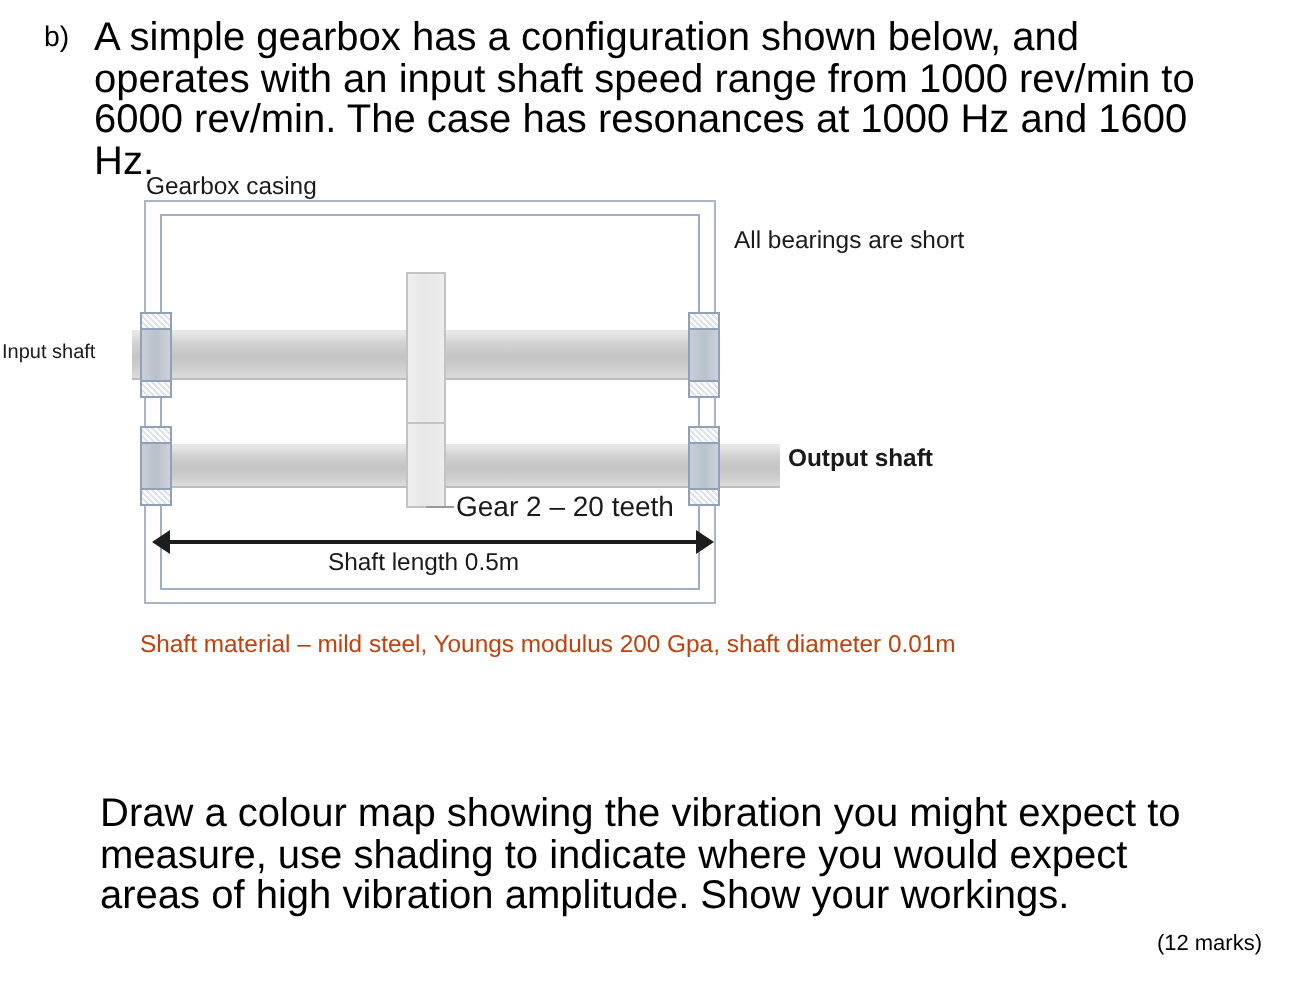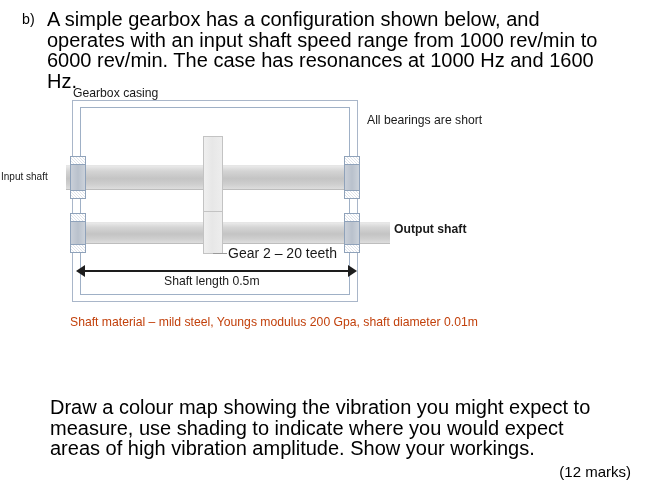--- a/index.html
+++ b/index.html
@@ -39,21 +39,21 @@
   #task-text {
     left: 50px;
     top: 397px;
     width: 560px;
   }
   #marks-text {
     left: 0px;
     top: 462px;
     width: 631px;
     text-align: right;
-    font-size: 15px;
+    font-size: 11px;
   }
 
   
   #diagram {
     position: absolute;
     left: 0;
     top: 0;
     width: 651px;
     height: 380px;
   }

